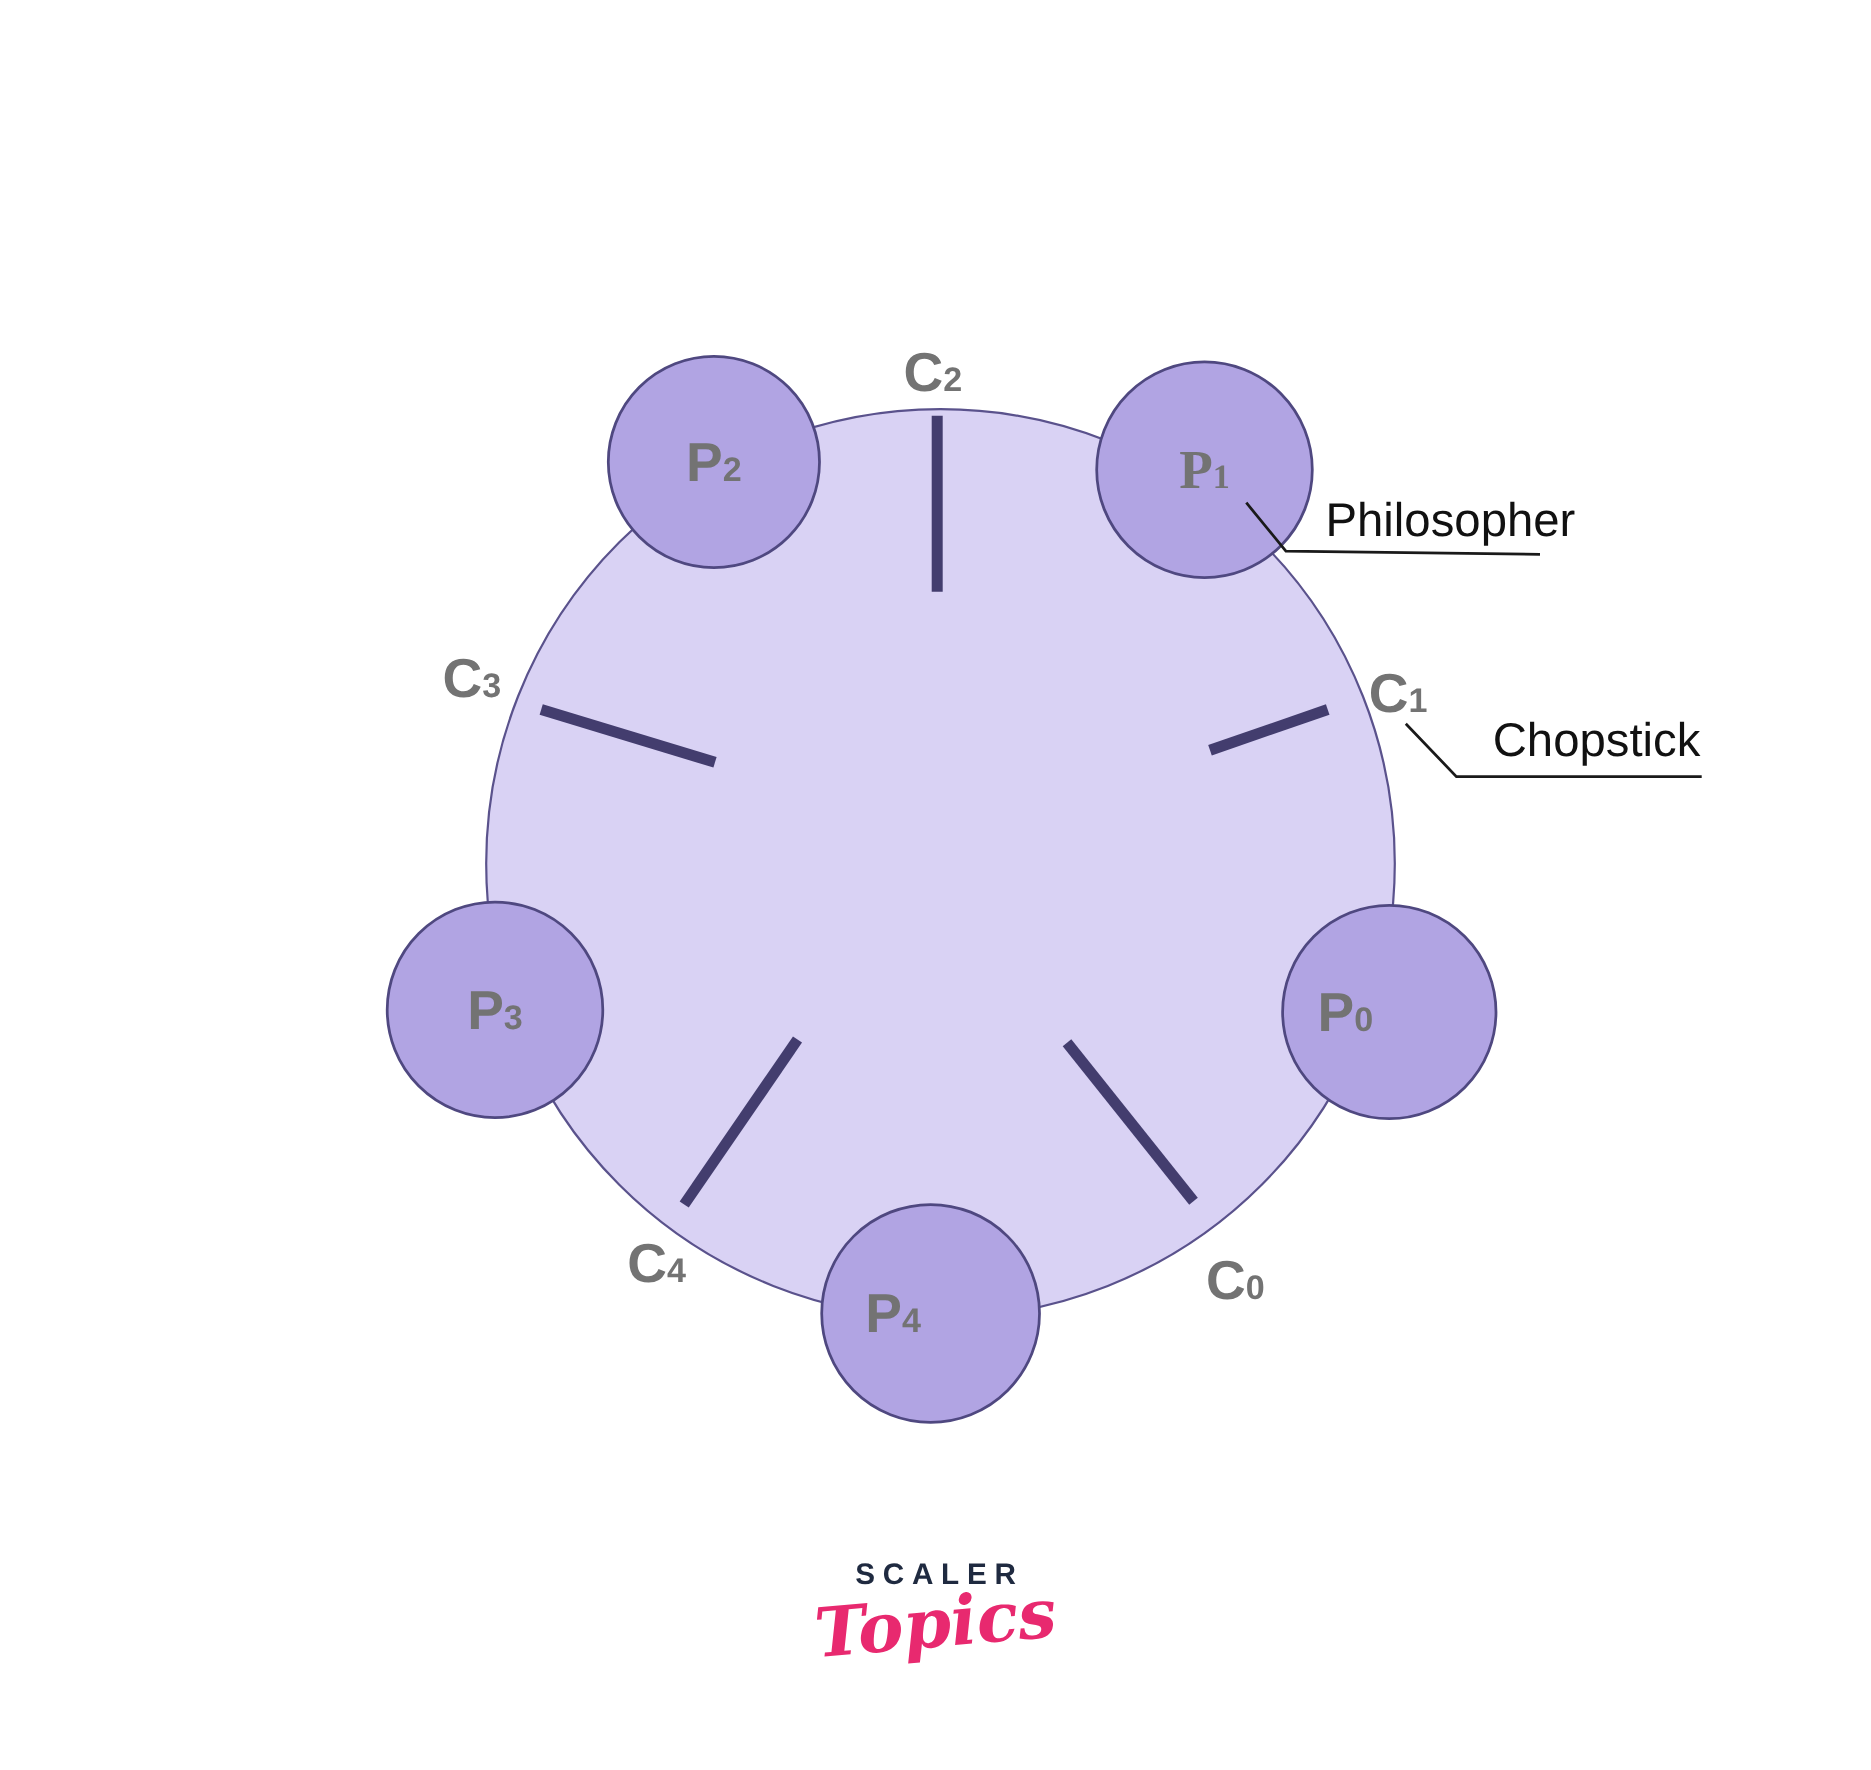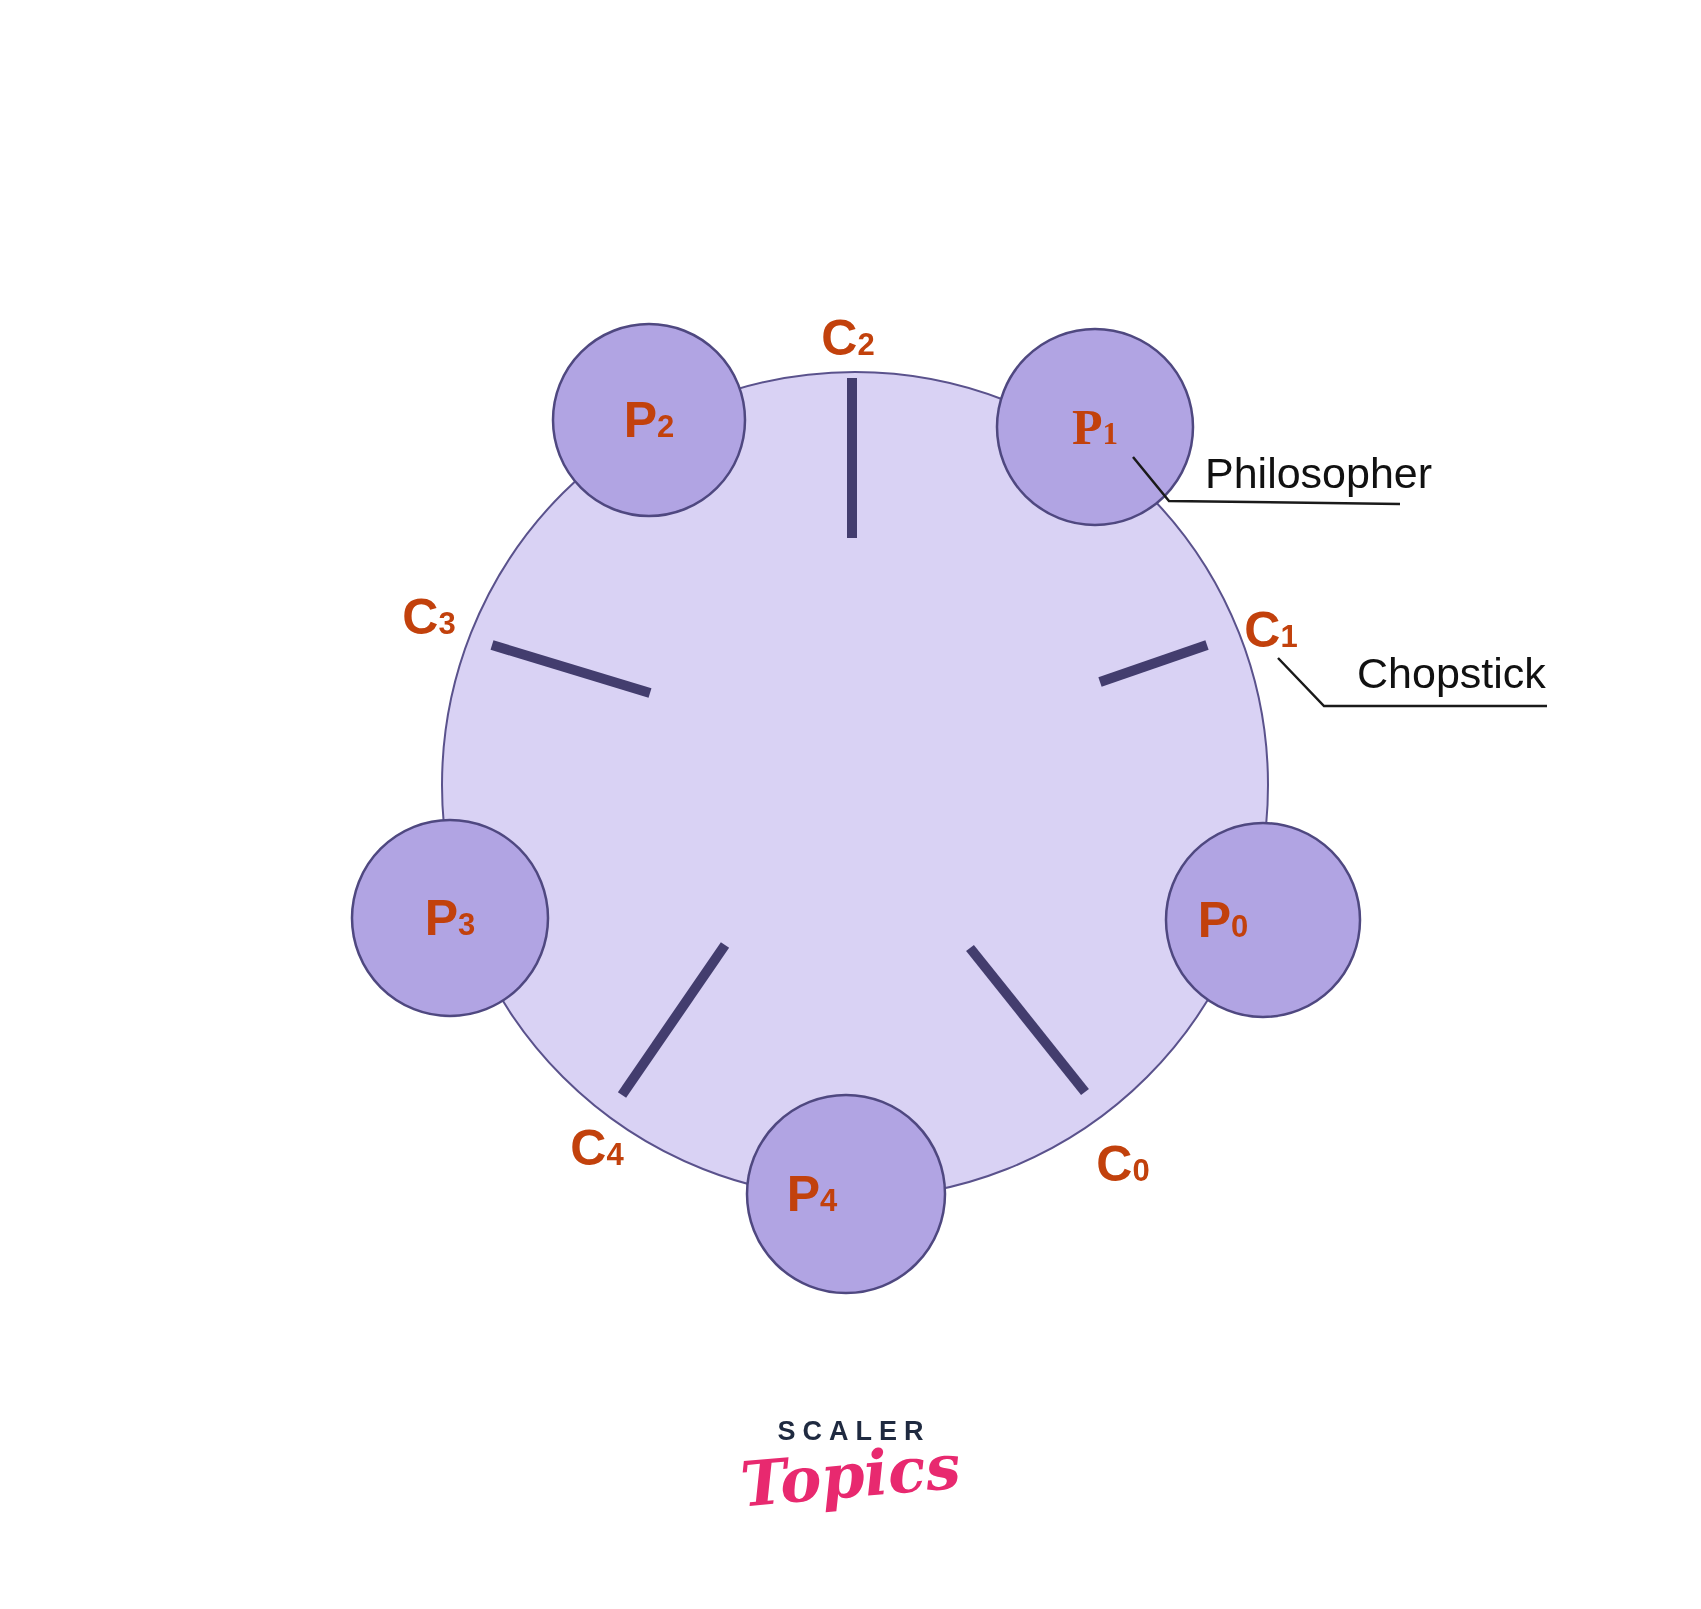--- a/index.html
+++ b/index.html
@@ -25,21 +25,21 @@
   .diagram-svg { position: absolute; left: 0; top: 0; }
   .table    { stroke: #5a528c; stroke-width: 2; }
   .phil     { stroke: #4f4880; stroke-width: 2.5; }
   .chopstick{ stroke-width: 10; stroke-linecap: butt; }
   .leader   { fill: none; stroke-width: 2.5; }
   .nodelabel {
     position: absolute;
     transform: translate(-50%, -50%);
     font-weight: 700;
     font-size: 50px;
-    color: #c2410c;
+    color: #737373;
     white-space: nowrap;
     line-height: 1;
   }
   .nodelabel .sub { font-size: 0.62em; }
   .annot {
     position: absolute;
     font-size: 43px;
     color: #111111;
     white-space: nowrap;
     line-height: 1;

